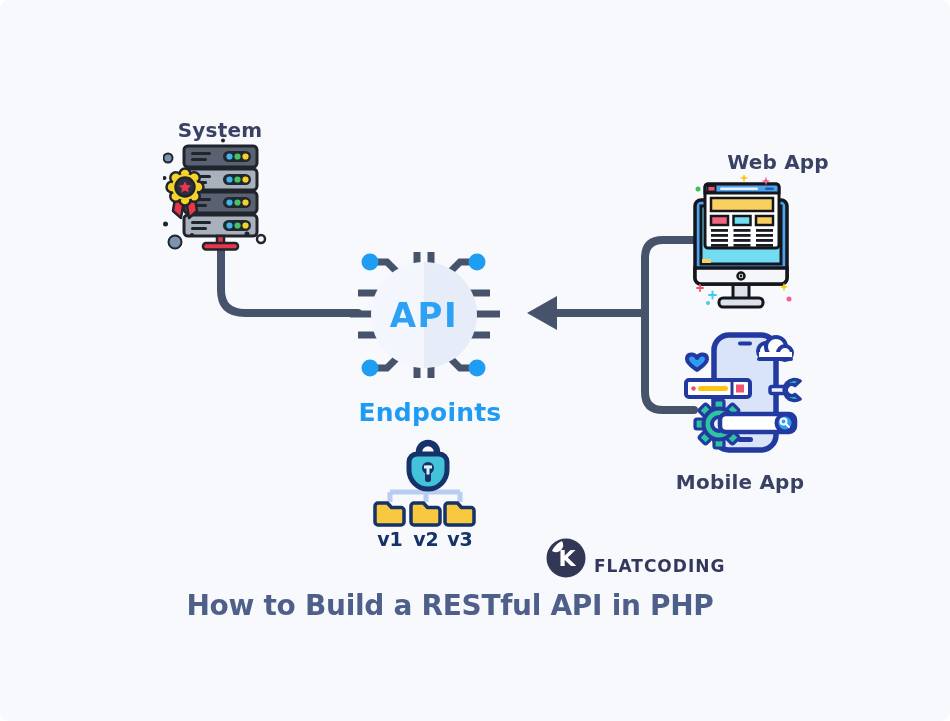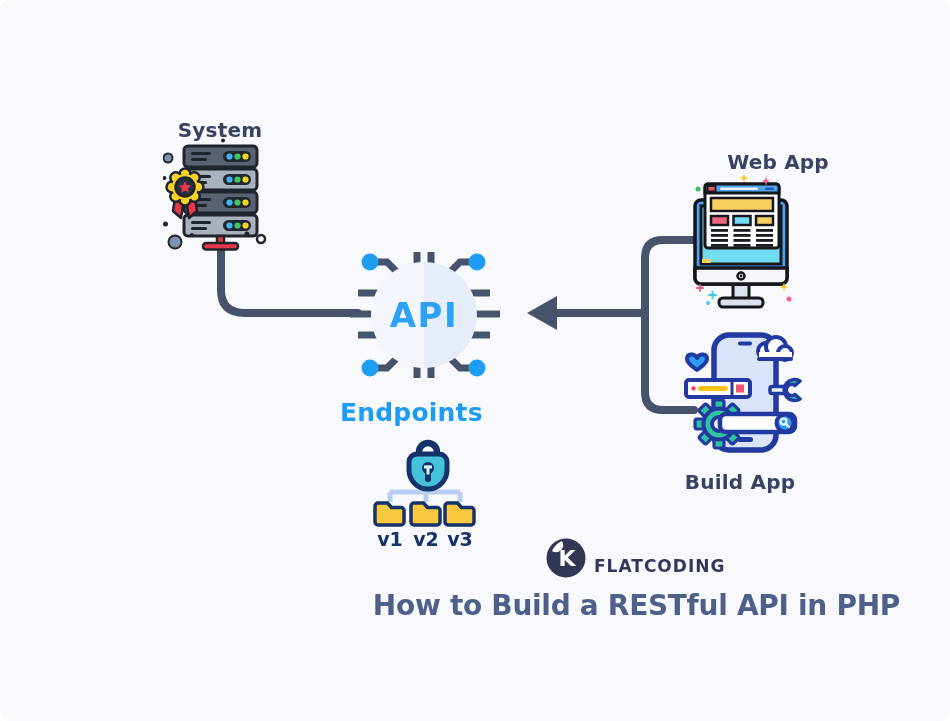--- a/index.html
+++ b/index.html
@@ -8,25 +8,25 @@
     background:#f7f9fd;
     font-family:"DejaVu Sans","Liberation Sans",sans-serif;
     border-radius:9px;
   }
   .abs{position:absolute;}
   .node-label{
     position:absolute;text-align:center;
     font-weight:800;font-size:20px;color:#3a4264;letter-spacing:.2px;
   }
   .endpoints-label{
-    position:absolute;text-align:left;
+    position:absolute;text-align:center;
     font-weight:800;font-size:25px;color:#1e9cf4;letter-spacing:.2px;
   }
   .diagram-title{
-    position:absolute;left:0;width:900px;top:589px;text-align:right;
+    position:absolute;left:0;width:900px;top:589px;text-align:center;
     font-weight:800;font-size:28px;color:#4e5f8a;letter-spacing:-0.3px;
   }
   .logo{position:absolute;left:545px;top:537px;display:flex;align-items:center;gap:7px;}
   .logo-text{font-weight:800;font-size:17px;color:#34375c;letter-spacing:1px;margin-top:16px;}
   svg{display:block;}
 </style>
 </head>
 <body>
 
 <div class="canvas">
@@ -284,21 +284,21 @@
       </g>
     </g>
 
     <g>
       <rect x="48" y="84" width="75" height="18" rx="6" fill="#fff" stroke="#2239a0" stroke-width="4.5"></rect>
       <circle cx="113" cy="93" r="8.5" fill="#2e9df5" stroke="#2239a0" stroke-width="4"></circle>
       <circle cx="111.5" cy="91.5" r="3" fill="none" stroke="#fff" stroke-width="2"></circle>
       <path d="M113.5 93.5 L117 97" stroke="#fff" stroke-width="2" stroke-linecap="round"></path>
     </g>
   </svg>
-  <div class="node-label" style="left:660px;top:470px;width:160px;">Build App</div>
+  <div class="node-label" style="left:660px;top:470px;width:160px;">Mobile App</div>
 
   <div class="logo">
     <svg width="42" height="42" viewBox="0 0 42 42">
       <circle cx="21" cy="21" r="19.5" fill="#333756"></circle>
       <path d="M7 14 a19.5 19.5 0 0 1 10 -10 q3 5 -1 9 q-4 4 -9 1 z" fill="#fff"></path>
       <text x="22" y="29" text-anchor="middle" font-size="22" font-weight="800" fill="#fff">K</text>
     </svg>
     <span class="logo-text">FLATCODING</span>
   </div>
 

